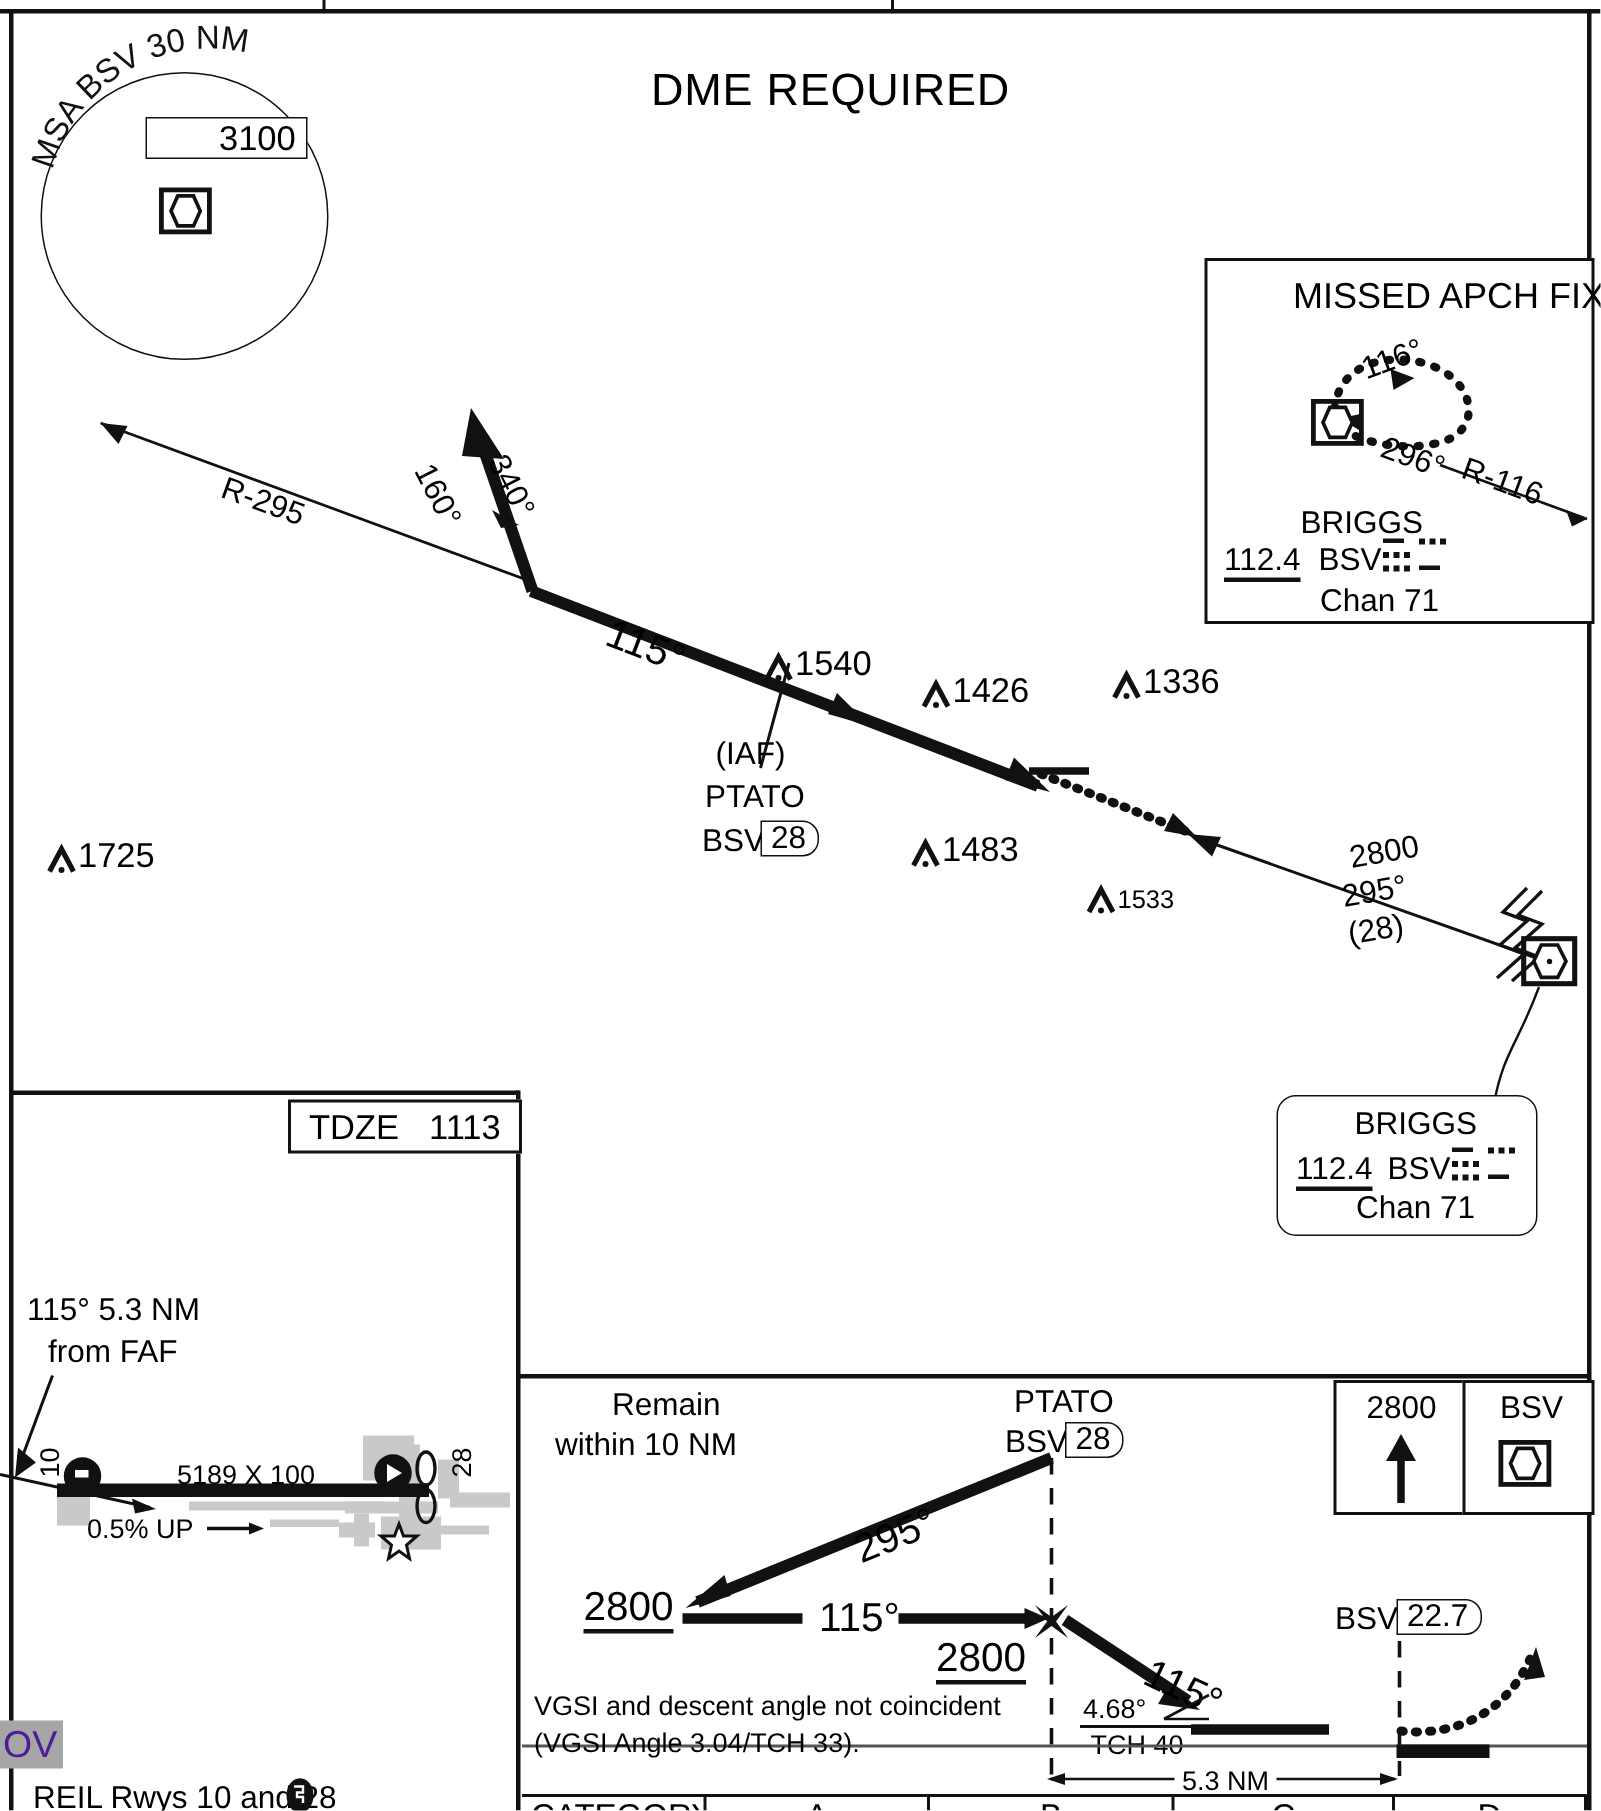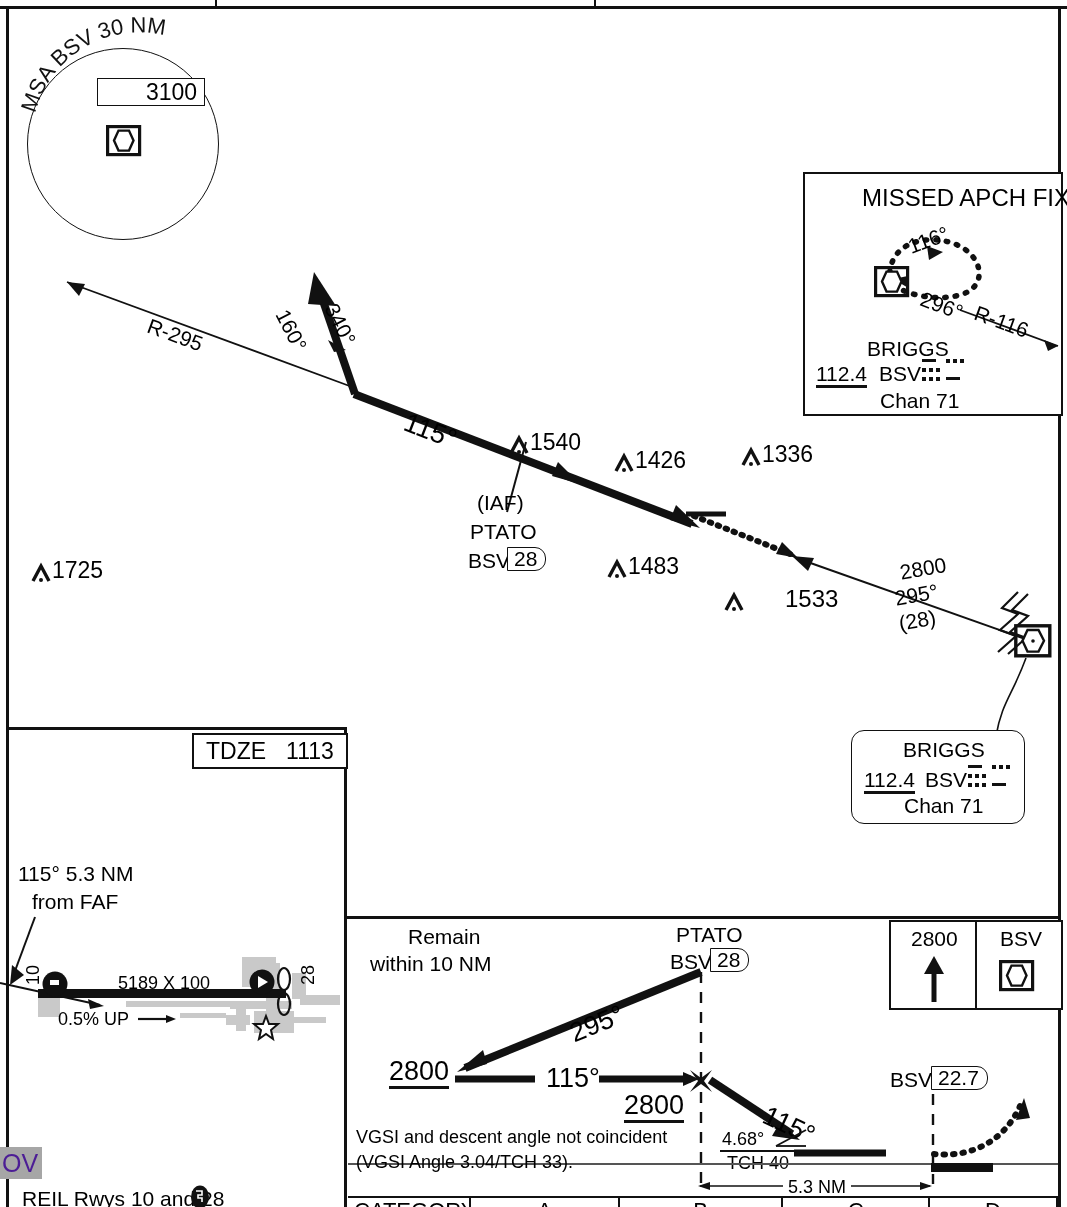--- a/index.html
+++ b/index.html
@@ -52,20 +52,21 @@
 <body>
 
 <div id="chart">
 
   <div class="frame-line" style="left:0;top:6px;width:1067px;height:3px;"></div>
   <div class="frame-line" style="left:6px;top:6px;width:3px;height:1201px;"></div>
   <div class="frame-line" style="left:1058px;top:6px;width:3px;height:1201px;"></div>
   <div class="frame-line" style="left:215px;top:0;width:2px;height:8px;"></div>
   <div class="frame-line" style="left:594px;top:0;width:2px;height:8px;"></div>
 
+  <div class="t title nosel" style="left:434px;top:46px;">DME REQUIRED</div>
 
   <div class="msa-circle" style="left:27px;top:48px;width:190px;height:190px;"></div>
 
   <svg style="left:0;top:0;width:300px;height:120px;">
     <defs>
         <path id="msaArc" d="M 34,118 A 108,108 0 0 1 214,62"></path>
       </defs>
     <text font-family="Liberation Sans, sans-serif" font-size="22" fill="#111">
       <textPath href="#msaArc" startOffset="2%" id="msaTextPath">MSA BSV 30 NM</textPath>
     </text>
@@ -221,21 +222,21 @@
           <polyline points="3,20 11,5 19,20" fill="none" stroke="#111" stroke-width="3.4"></polyline>
           <circle cx="11" cy="19" r="2" fill="#111"></circle>
         </svg><span style="font-size:23px;position:relative;top:-3px;">1336</span></div>
       <div class="abs" style="left: 606px; top: 556px; white-space: nowrap;"><svg style="position:relative;display:inline-block;vertical-align:-4px;width:22px;height:24px;">
           <polyline points="3,20 11,5 19,20" fill="none" stroke="#111" stroke-width="3.4"></polyline>
           <circle cx="11" cy="19" r="2" fill="#111"></circle>
         </svg><span style="font-size:23px;position:relative;top:-3px;">1483</span></div>
       <div class="abs" style="left: 723px; top: 588px; white-space: nowrap;"><svg style="position:relative;display:inline-block;vertical-align:-4px;width:22px;height:24px;">
           <polyline points="3,20 11,5 19,20" fill="none" stroke="#111" stroke-width="3.4"></polyline>
           <circle cx="11" cy="19" r="2" fill="#111"></circle>
-        </svg><span style="font-size:24px;position:relative;top:-3px;margin-left:40px;">1533</span></div>
+        </svg><span style="font-size:17px;position:relative;top:-3px;">1533</span></div>
     </div>
 
   <div class="frame-line" style="left:8px;top:727px;width:338px;height:3px;"></div>
   <div class="frame-line" style="left:344px;top:727px;width:3px;height:480px;"></div>
 
   <div class="tab" style="left:192px;top:733px;width:152px;height:32px;text-align:center;">
     <span class="nosel" style="margin-left:12px;">TDZE</span>
     <span class="nosel" style="margin-left:20px;">1113</span>
   </div>
 

